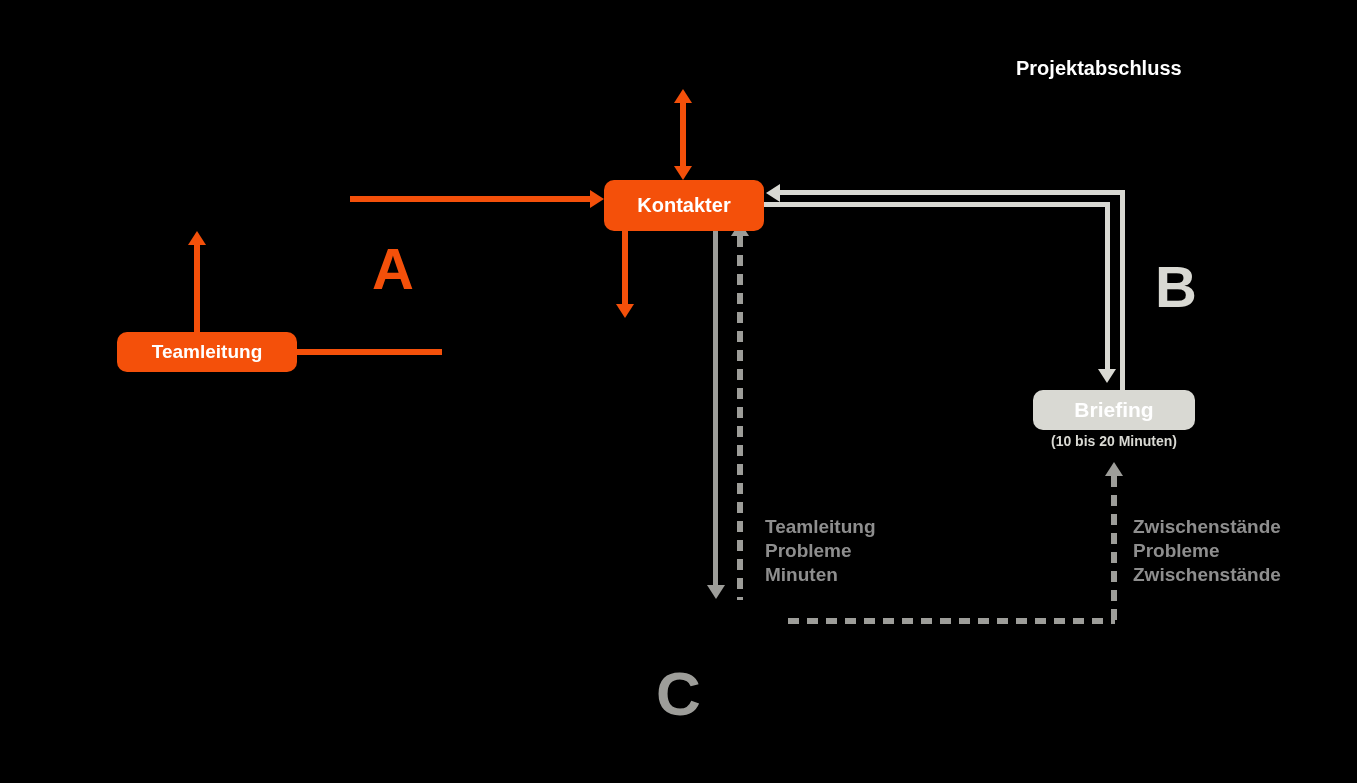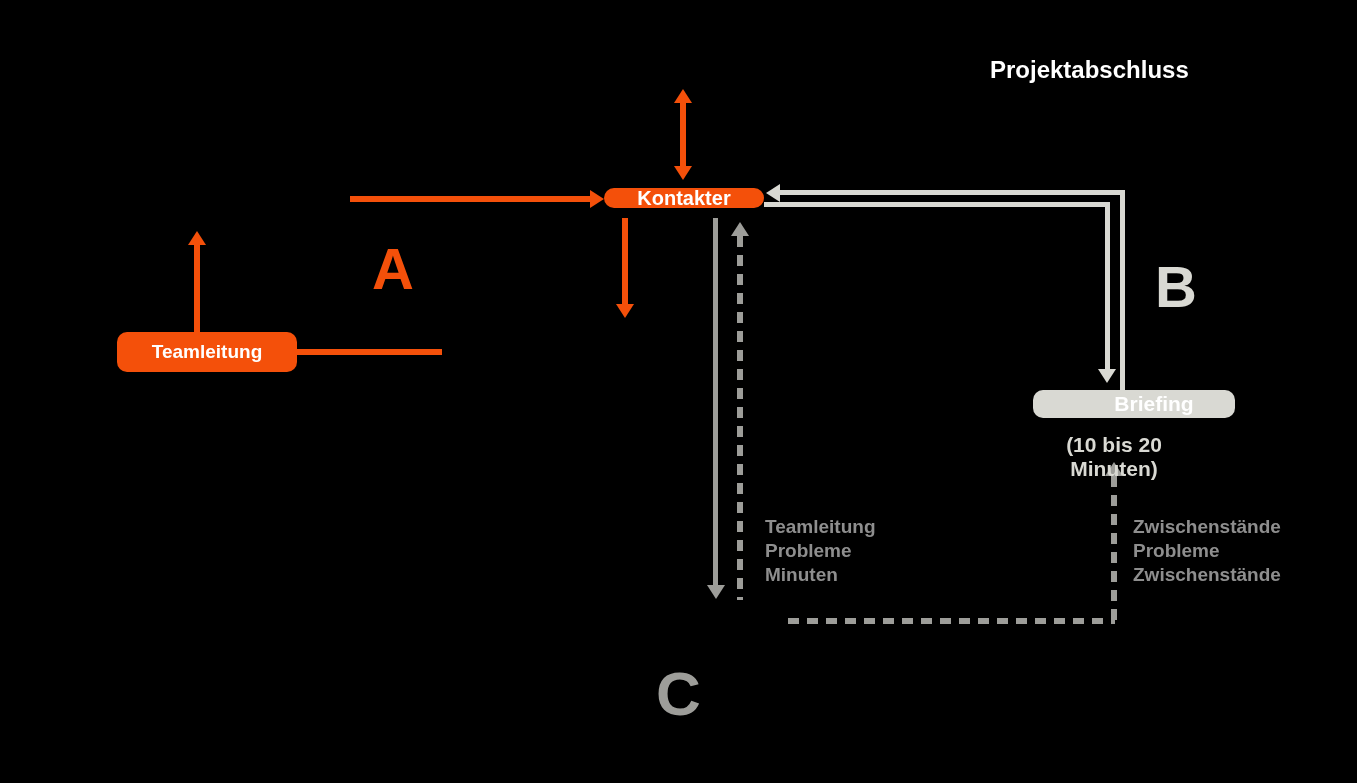--- a/index.html
+++ b/index.html
@@ -17,34 +17,34 @@
     border-radius:10px;
     color:var(--white,#fff);
     font-weight:bold;
     text-align:center;
   }
   .node.orange{background:var(--orange,#f4500a);}
   .node.light {background:var(--light-gray,#d9d9d3);}
   .node.mid   {background:var(--mid-gray,#9d9d99);}
 
   #node-neues-projekt {left:604px;top:50px; width:160px;height:39px;font-size:20px;}
-  #node-kontakter     {left:604px;top:188px;width:160px;height:20px;font-size:20px;}
+  #node-kontakter     {left:604px;top:180px;width:160px;height:51px;font-size:20px;}
   #node-teamleitung   {left:117px;top:332px;width:180px;height:40px;font-size:19px;}
-  #node-briefing      {left:1033px;top:390px;width:162px;height:28px;font-size:21px;padding-left:40px;}
+  #node-briefing      {left:1033px;top:390px;width:162px;height:40px;font-size:21px;}
   #node-projektbearbeitung{left:580px;top:600px;width:208px;height:42px;font-size:20px;}
 
   #briefing-duration{
     position:absolute;left:1023px;top:433px;width:182px;
     text-align:center;color:var(--light-gray,#d9d9d3);
-    font-weight:bold;font-size:21px;
+    font-weight:bold;font-size:14px;
   }
 
   
   .floating{position:absolute;font-weight:bold;line-height:1;}
-  #label-projektabschluss{left:990px;top:58px;font-size:24px;color:var(--white,#fff);}
+  #label-projektabschluss{left:1016px;top:58px;font-size:20px;color:var(--white,#fff);}
   #label-section-a{left:372px; top:240px;font-size:58px;color:var(--orange,#f4500a);}
   #label-section-b{left:1155px;top:258px;font-size:58px;color:var(--light-gray,#d9d9d3);}
   #label-section-c{left:656px; top:663px;font-size:62px;color:var(--mid-gray,#9d9d99);}
 
   
   .anno{position:absolute;font-weight:bold;font-size:19px;line-height:24px;color:var(--text-gray,#8e8e8e);}
   #anno-left {left:765px; top:515px;}
   #anno-right{left:1133px;top:515px;}
 
   

